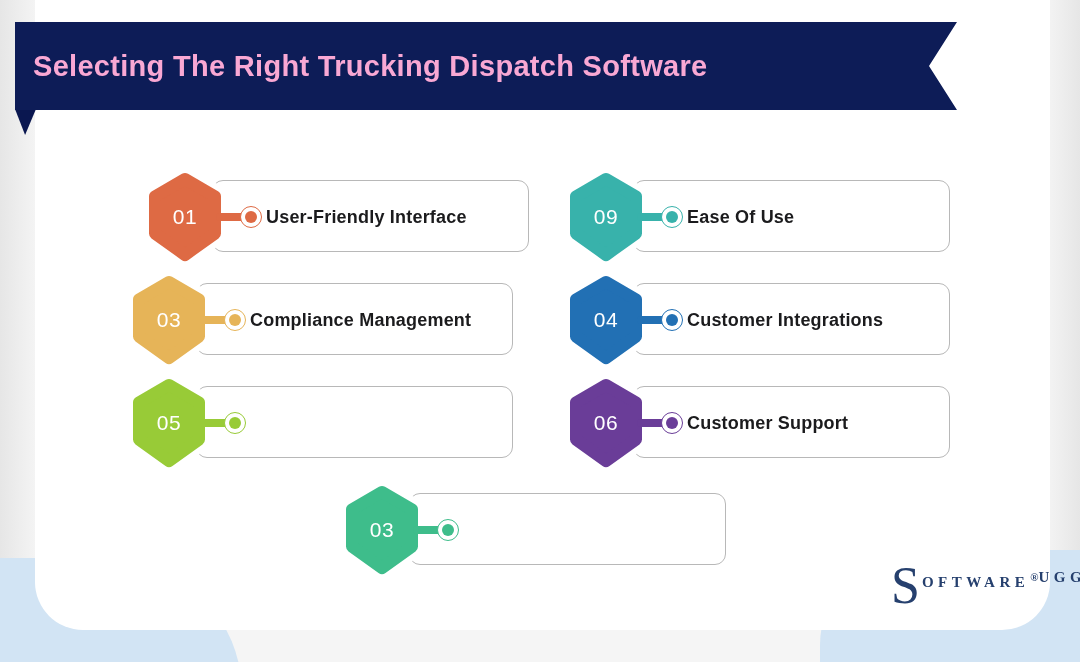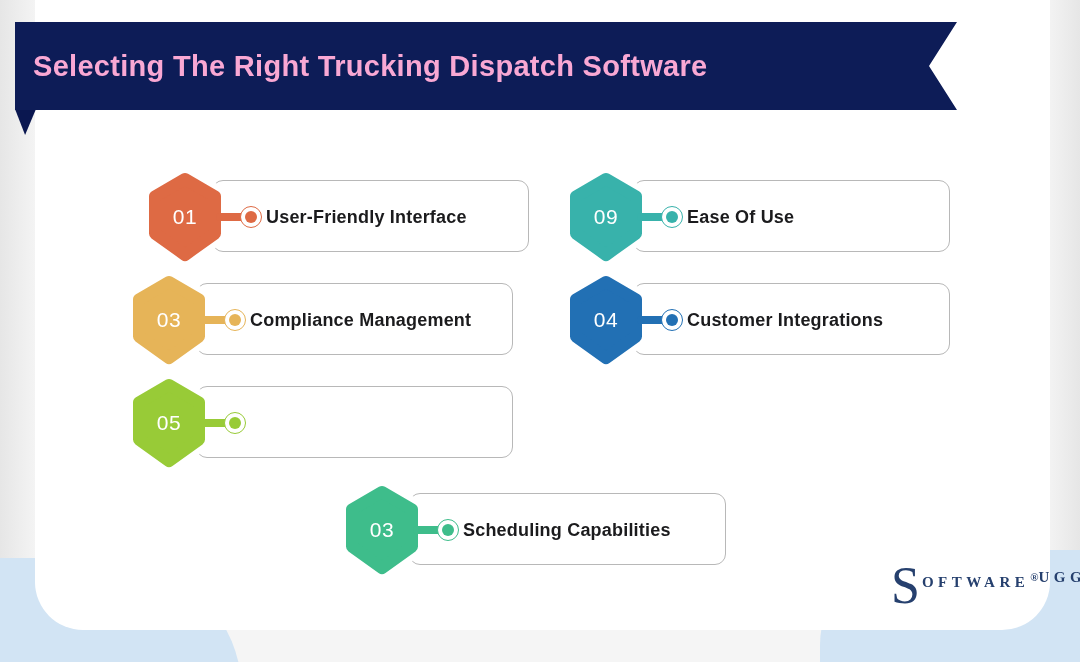--- a/index.html
+++ b/index.html
@@ -161,33 +161,45 @@
       <polygon points="39,7 69,24.5 69,61.5 39,83 9,61.5 9,24.5" fill="#ffffff" stroke="#ffffff" stroke-width="24" stroke-linejoin="round"></polygon>
       <polygon points="39,7 69,24.5 69,61.5 39,83 9,61.5 9,24.5" fill="currentColor" stroke="currentColor" stroke-width="12" stroke-linejoin="round"></polygon>
     </svg>
     <div class="hex-number">05</div>
     <span class="stem"></span>
     <span class="ring">
         <span class="dot"></span>
       </span>
   </div>
 
+  <div class="item i6" style="--c: #6a3d98;">
+    <div class="card"></div>
+    <svg class="hex-svg" viewBox="0 0 78 90">
+      <polygon points="39,7 69,24.5 69,61.5 39,83 9,61.5 9,24.5" fill="#ffffff" stroke="#ffffff" stroke-width="24" stroke-linejoin="round"></polygon>
+      <polygon points="39,7 69,24.5 69,61.5 39,83 9,61.5 9,24.5" fill="currentColor" stroke="currentColor" stroke-width="12" stroke-linejoin="round"></polygon>
+    </svg>
+    <div class="hex-number">06</div>
+    <span class="stem"></span>
+    <span class="ring">
+        <span class="dot"></span>
+      </span>
+    <div class="item-label">Customer Support</div>
+  </div>
 
   <div class="item i7" style="--c: #3ebd8b;">
     <div class="card"></div>
     <svg class="hex-svg" viewBox="0 0 78 90">
       <polygon points="39,7 69,24.5 69,61.5 39,83 9,61.5 9,24.5" fill="#ffffff" stroke="#ffffff" stroke-width="24" stroke-linejoin="round"></polygon>
       <polygon points="39,7 69,24.5 69,61.5 39,83 9,61.5 9,24.5" fill="currentColor" stroke="currentColor" stroke-width="12" stroke-linejoin="round"></polygon>
     </svg>
     <div class="hex-number">03</div>
     <span class="stem"></span>
     <span class="ring">
         <span class="dot"></span>
       </span>
-    <div class="item-label">Scheduling Capabilities</div>
   </div>
 
   <div class="logo">
     <span class="logo-s">S</span>
     <span class="logo-col">
       <span class="logo-line"><span>OFTWARE</span><span class="logo-reg">®</span></span>
       <span class="logo-line">UGGEST</span>
     </span>
   </div>
 

